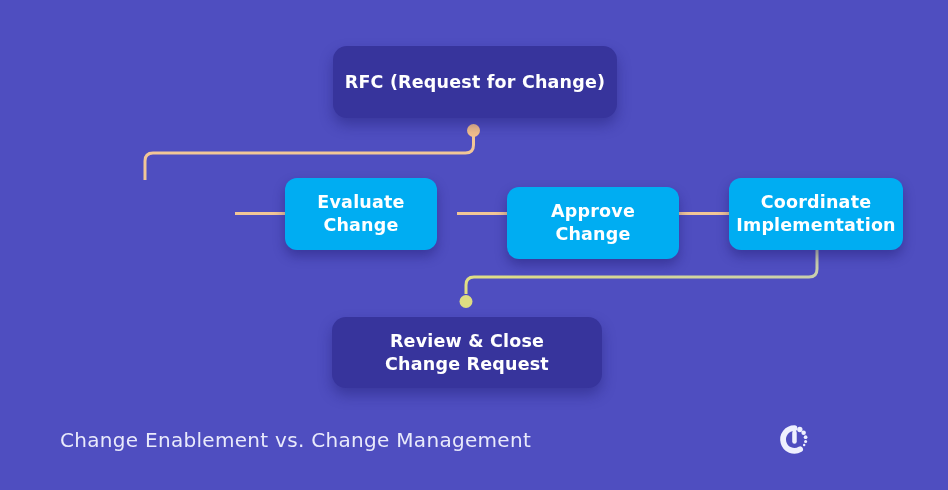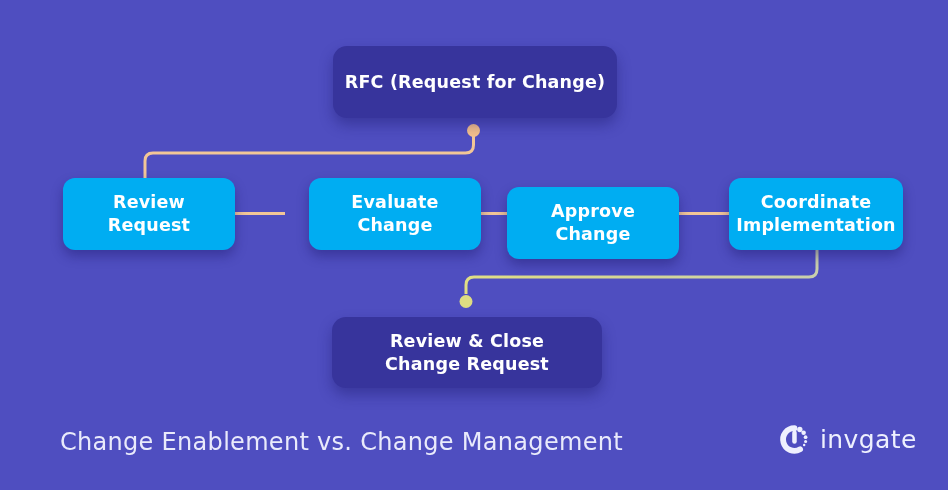--- a/index.html
+++ b/index.html
@@ -55,28 +55,28 @@
   }
   .node-cyan {
     background:var(--node-cyan);
     border-radius:12px;
     box-shadow:0 6px 12px rgba(24,20,100,0.40);
   }
 
   .node-start { left:333px; top:46px;  width:284px; height:72px; }
   .node-end   { left:332px; top:317px; width:270px; height:71px; }
   .node-step1 { left:63px;  top:178px; width:172px; height:72px; }
-  .node-step2 { left:285px; top:178px; width:172px; height:72px;margin-left:24px; }
+  .node-step2 { left:285px; top:178px; width:152px; height:72px; }
   .node-step3 { left:507px; top:187px; width:172px; height:72px; }
   .node-step4 { left:729px; top:178px; width:174px; height:72px; }
 
   .caption {
     position:absolute;
     left:60px; top:428px;
-    font-size:24px;
+    font-size:20px;
     font-weight:500;
     letter-spacing:0.3px;
     color:var(--caption-text);
   }
 
   .logo {
     position:absolute;
     left:778px; top:422px;
     display:flex; align-items:center;
     gap:7px;
@@ -111,24 +111,20 @@
     <path class="line-peach" d="M 679 213.5 L 729 213.5 M 457 213.5 L 507 213.5"></path>
 
     <path class="line-khaki" d="M 817 249 L 817 269 Q 817 277 809 277 L 474 277 Q 466 277 466 285 L 466 294"></path>
     <circle class="dot-khaki" cx="466" cy="301.5" r="6.5"></circle>
   </svg>
 
   <div class="node node-dark node-start">
     <span>RFC (Request for Change)</span>
   </div>
 
-  <div class="node node-cyan node-step1">
-    <span>Review</span>
-    <span>Request</span>
-  </div>
   <div class="node node-cyan node-step2">
     <span>Evaluate</span>
     <span>Change</span>
   </div>
   <div class="node node-cyan node-step3">
     <span>Approve</span>
     <span>Change</span>
   </div>
   <div class="node node-cyan node-step4">
     <span>Coordinate</span>
@@ -145,16 +141,15 @@
   <div class="logo">
     <svg class="logo-icon" viewBox="0 0 34 34" xmlns="http://www.w3.org/2000/svg">
       <path class="ink" d="M 16 6 A 11 11 0 1 0 21.5 26.5" fill="none" stroke-width="5.6" stroke-linecap="round"></path>
       <path class="ink" d="M 16 10.5 L 16 19" fill="none" stroke-width="4.4" stroke-linecap="round"></path>
       <circle class="ink-fill" cx="21.2" cy="7.3" r="2.6"></circle>
       <circle class="ink-fill" cx="24.9" cy="10.5" r="2.2"></circle>
       <circle class="ink-fill" cx="26.8" cy="14.7" r="1.8"></circle>
       <circle class="ink-fill" cx="26.8" cy="18.9" r="1.5"></circle>
       <circle class="ink-fill" cx="25.4" cy="22.4" r="1.2"></circle>
     </svg>
-    <span class="logo-word">invgate</span>
   </div>
 
 </div>
 
 </body></html>

